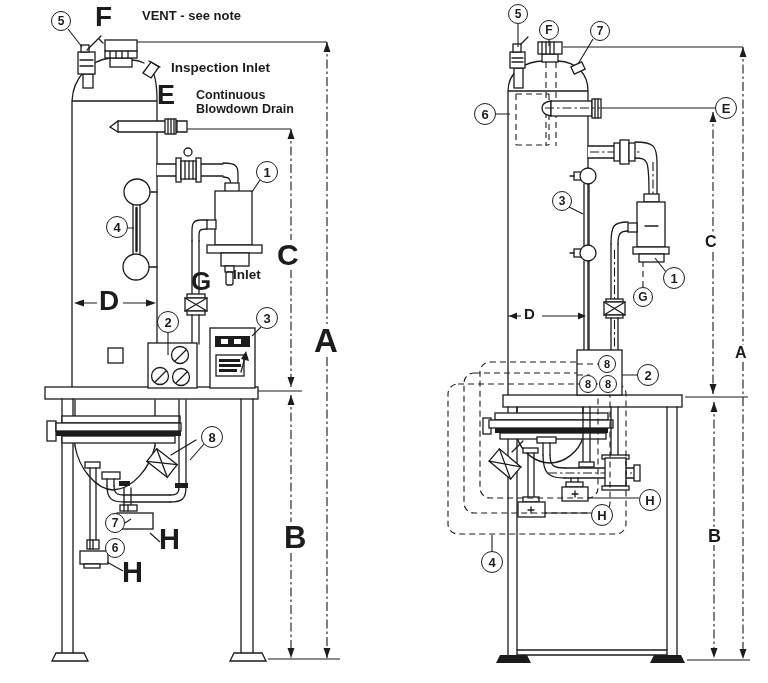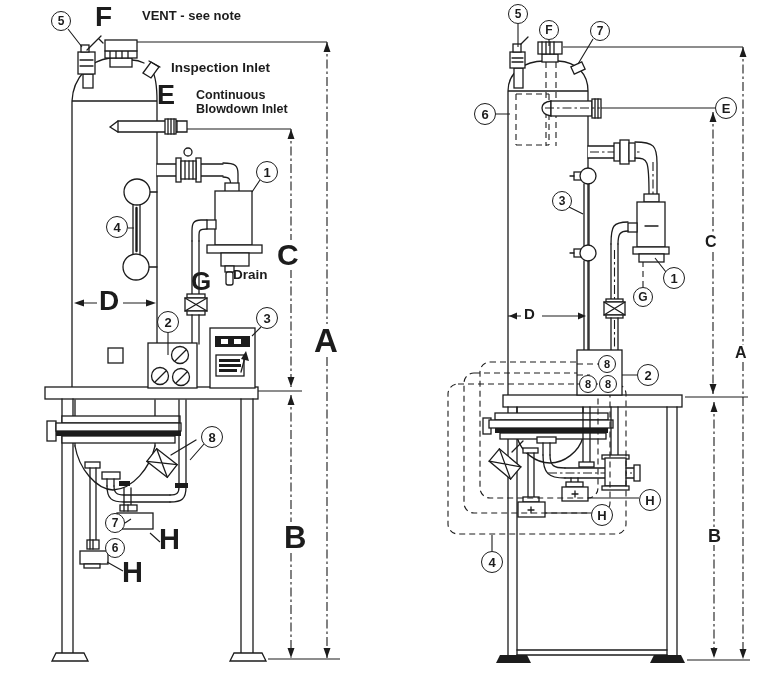--- a/index.html
+++ b/index.html
@@ -307,25 +307,25 @@
     <path class="dim dash" d="M643,287 V262"></path>
   </g>
 </svg>
 
   <span class="co" style="left:51px;top:11px;width:20px;height:20px;font-size:12px">5</span>
   <span class="lb" style="left:95px;top:3px;font-size:28px">F</span>
   <span class="lb" style="left:142px;top:9px;font-size:13px">VENT - see note</span>
   <span class="lb" style="left:171px;top:61px;font-size:13.5px">Inspection Inlet</span>
   <span class="lb" style="left:157px;top:82px;font-size:27px">E</span>
   <span class="lb" style="left:196px;top:89px;font-size:12.5px">Continuous</span>
-  <span class="lb" style="left:196px;top:103px;font-size:12.5px">Blowdown Inlet</span>
+  <span class="lb" style="left:196px;top:103px;font-size:12.5px">Blowdown Drain</span>
   <span class="co" style="left:106px;top:216px;width:22px;height:22px;font-size:13px">4</span>
   <span class="co" style="left:256px;top:161px;width:22px;height:22px;font-size:13px">1</span>
   <span class="lb" style="left:191px;top:268px;font-size:26px">G</span>
-  <span class="lb" style="left:233px;top:268px;font-size:13.5px">Drain</span>
+  <span class="lb" style="left:233px;top:268px;font-size:13.5px">Inlet</span>
   <span class="lb bg" style="left:276px;top:240px;font-size:30px">C</span>
   <span class="lb" style="left:99px;top:287px;font-size:28px">D</span>
   <span class="co" style="left:157px;top:311px;width:22px;height:22px;font-size:13px">2</span>
   <span class="co" style="left:256px;top:307px;width:22px;height:22px;font-size:13px">3</span>
   <span class="lb bg" style="left:313px;top:324px;font-size:33px">A</span>
   <span class="co" style="left:201px;top:426px;width:22px;height:22px;font-size:13px">8</span>
   <span class="co" style="left:105px;top:513px;width:20px;height:20px;font-size:12px">7</span>
   <span class="lb" style="left:159px;top:525px;font-size:29px">H</span>
   <span class="co" style="left:105px;top:538px;width:20px;height:20px;font-size:12px">6</span>
   <span class="lb" style="left:122px;top:558px;font-size:29px">H</span>

